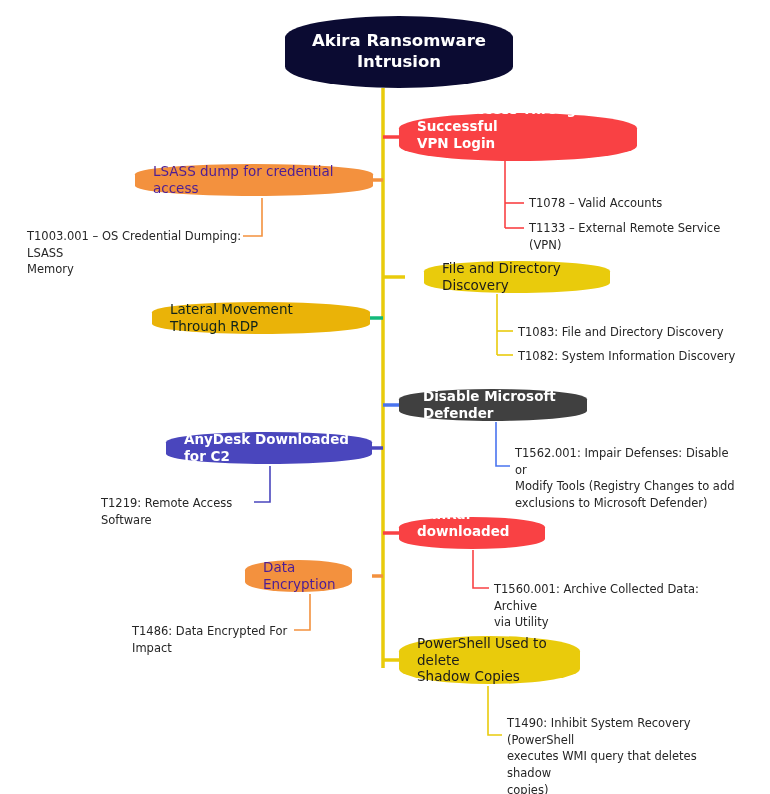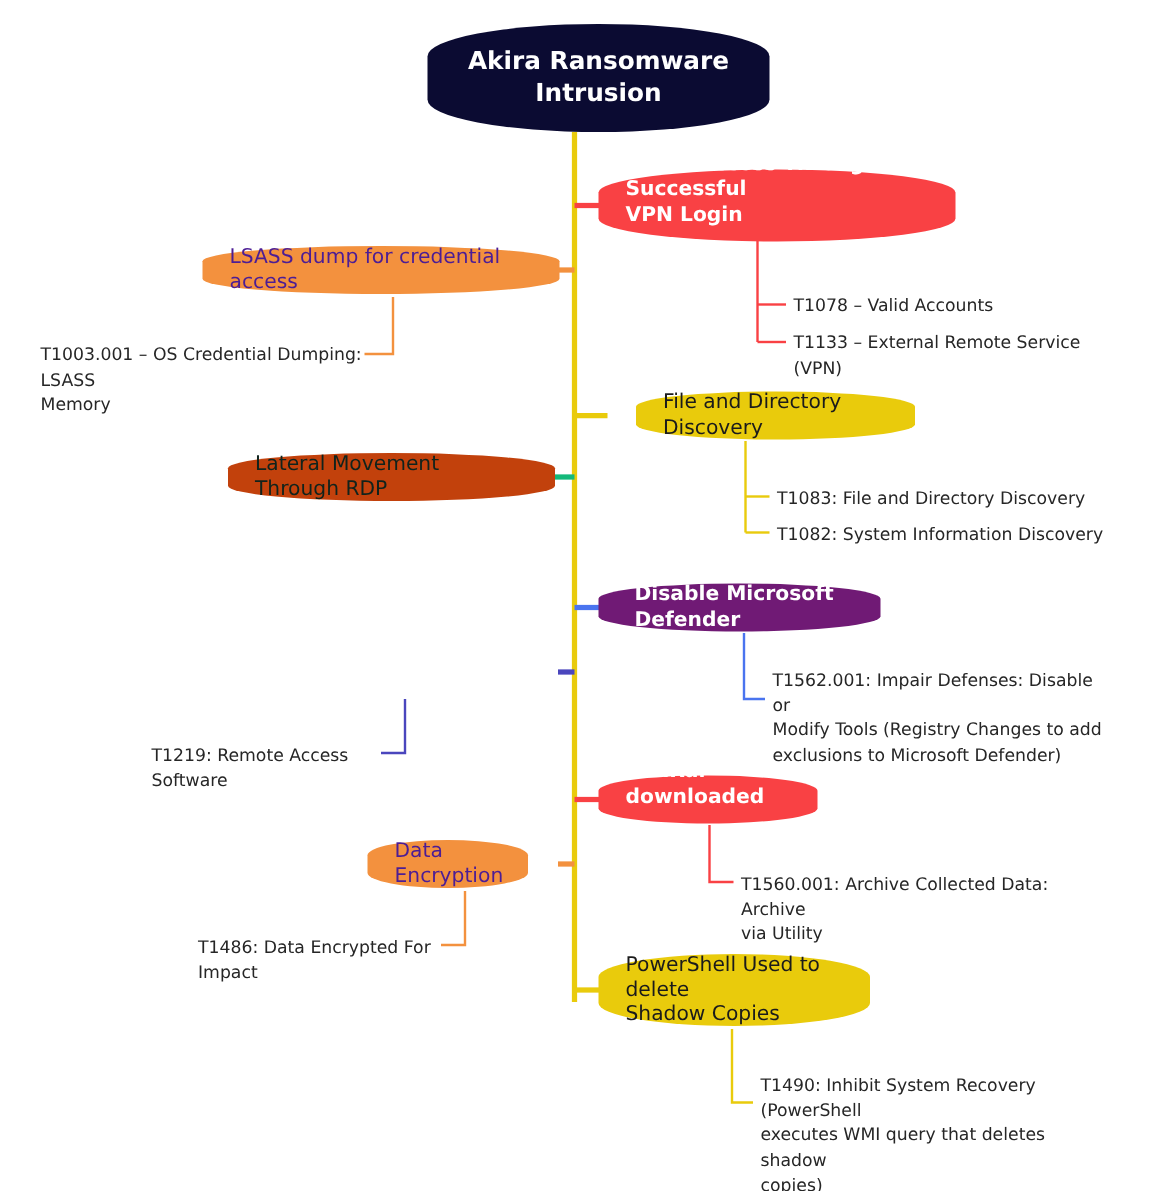--- a/index.html
+++ b/index.html
@@ -62,27 +62,27 @@
     font-weight: normal;
     font-size: 13.5px;
   }
   .node-yellow {
     background: #e9cb0c;
     color: #1b1b1b;
     font-weight: normal;
     font-size: 13.5px;
   }
   .node-green {
-    background: #c2410c;
+    background: #eab308;
     color: #10231c;
     font-weight: normal;
     font-size: 13.5px;
   }
   .node-blue {
-    background: #701a75;
+    background: #404040;
     color: #ffffff;
     font-weight: bold;
     font-size: 13.5px;
     padding-left: 24px;
   }
   .node-purple {
     background: #4a46bd;
     color: #ffffff;
     font-weight: bold;
     font-size: 13.5px;
@@ -166,20 +166,23 @@
     <span>Lateral Movement Through RDP</span>
   </div>
 
   <div class="node node-blue" style="left:399px; top:389px; width:188px; height:32px;">
     <span>Disable Microsoft Defender</span>
   </div>
   <div class="leaf leaf-right" style="left:515px; top:445px; width:222px;">T1562.001: Impair Defenses: Disable or
 Modify Tools (Registry Changes to add
 exclusions to Microsoft Defender)</div>
 
+  <div class="node node-purple" style="left:166px; top:432px; width:206px; height:32px;">
+    <span>AnyDesk Downloaded for C2</span>
+  </div>
   <div class="leaf leaf-left" style="left:101px; top:495px; width:160px;">T1219: Remote Access Software</div>
 
   <div class="node node-red" style="left:399px; top:517px; width:146px; height:32px;">
     <span>WinRar downloaded</span>
   </div>
   <div class="leaf leaf-right" style="left:494px; top:581px; width:222px;">T1560.001: Archive Collected Data: Archive
 via Utility</div>
 
   <div class="node node-orange" style="left:245px; top:560px; width:107px; height:32px;">
     <span>Data Encryption</span>

